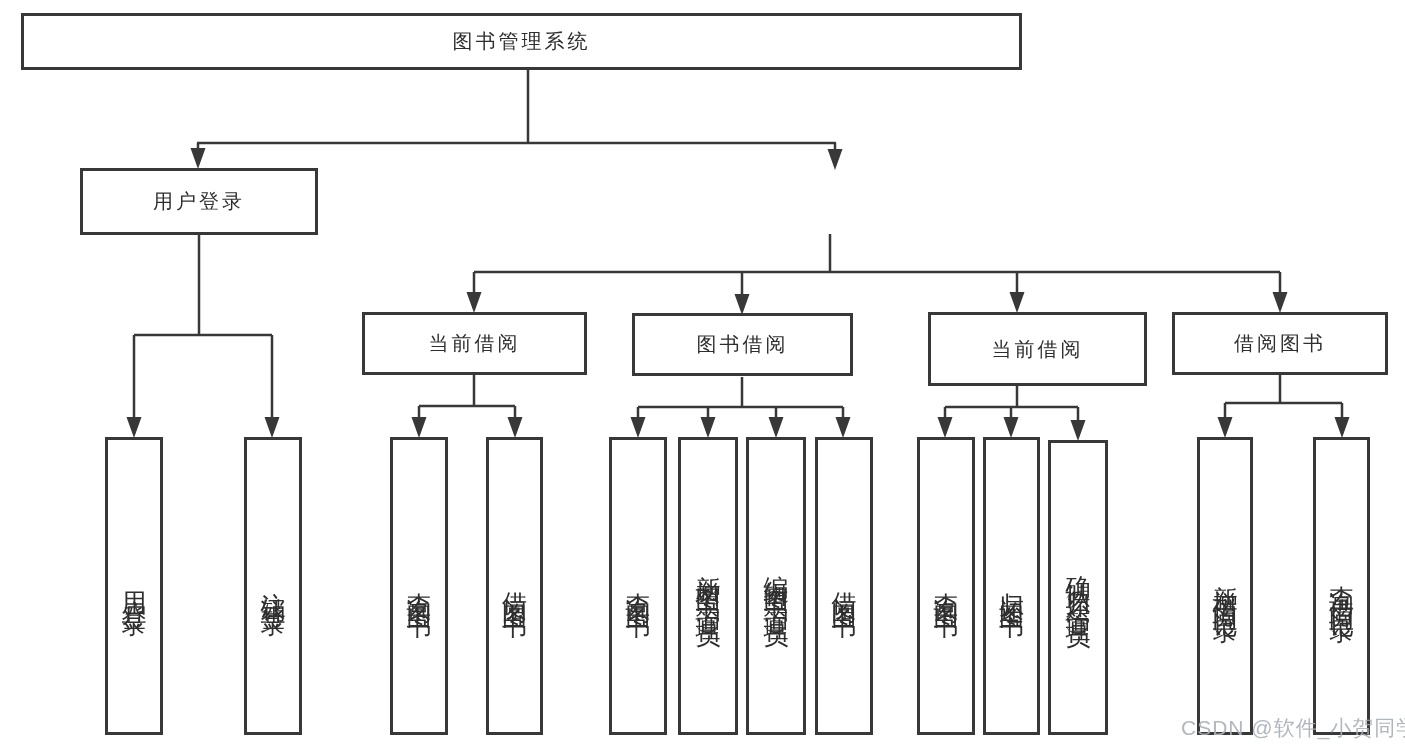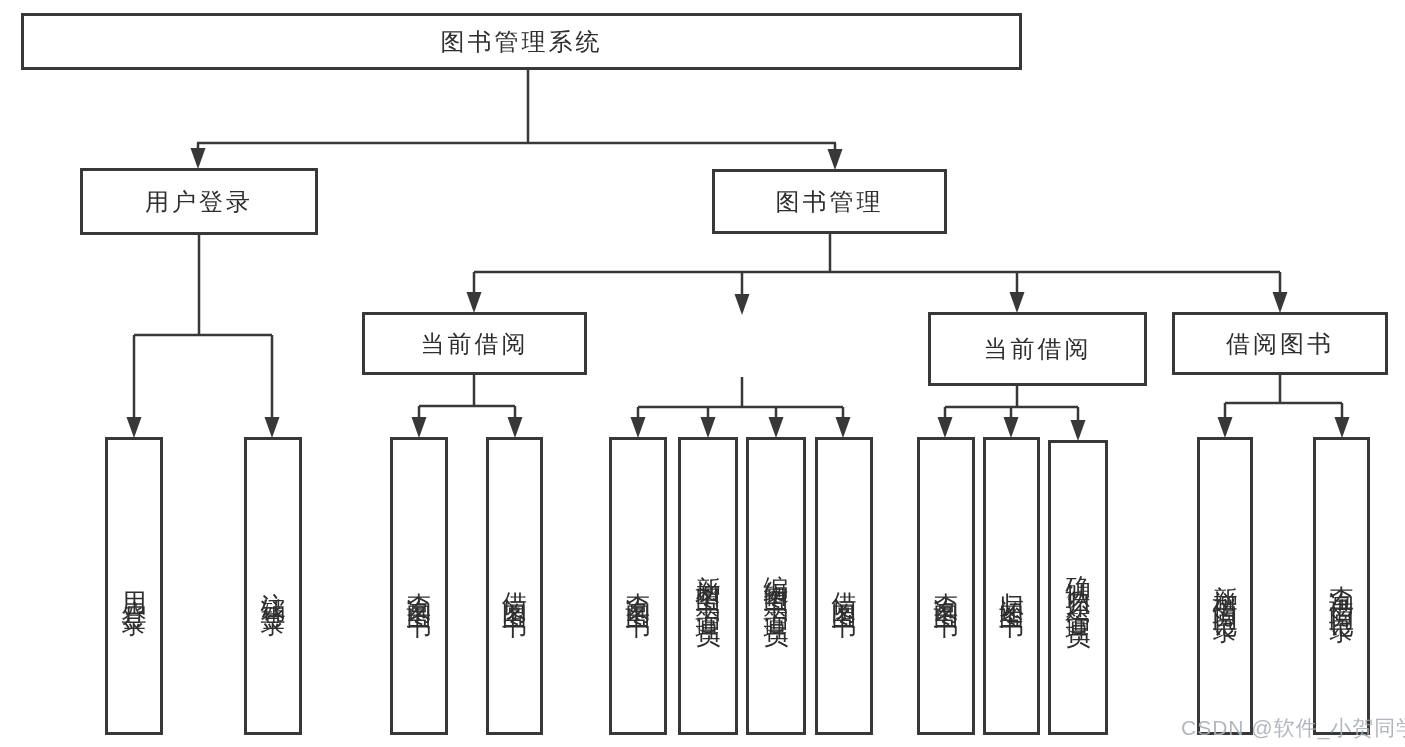--- a/index.html
+++ b/index.html
@@ -14,21 +14,21 @@
   .connectors path{fill:none;stroke:#383838;stroke-width:2.5;}
   .connectors polygon{fill:#383838;stroke:none;}
   .node{
     position:absolute;z-index:2;
     background:#ffffff;
     border:3px solid #383838;
     box-sizing:border-box;
     display:flex;align-items:center;justify-content:center;
     color:#2e2e2e;
   }
-  .hbox{font-size:24px;letter-spacing:3px;white-space:nowrap;}
+  .hbox{font-size:20px;letter-spacing:3px;white-space:nowrap;}
   .vbox{
     writing-mode:vertical-rl;
     text-orientation:mixed;
     font-size:25px;letter-spacing:7px;
     line-height:1;
   }
   .watermark{
     position:absolute;z-index:3;
     left:1181px;top:714px;
     font-size:21px;letter-spacing:1px;
@@ -69,23 +69,23 @@
       <polygon points="1011,438 1003.5,417 1018.5,417"></polygon>
       <polygon points="1078,441 1070.5,420 1085.5,420"></polygon>
       <polygon points="1225,438 1217.5,417 1232.5,417"></polygon>
       <polygon points="1342,438 1334.5,417 1349.5,417"></polygon>
     </g>
   </svg>
 
   <div class="node hbox" style="left:21px;top:13px;width:1001px;height:57px">图书管理系统</div>
 
   <div class="node hbox" style="left:80px;top:168px;width:238px;height:67px">用户登录</div>
-  <div class="node hbox" style="left:712px;top:169px;width:235px;height:65px">图书管理</div>
 
   <div class="node hbox" style="left:362px;top:312px;width:225px;height:63px">当前借阅</div>
+  <div class="node hbox" style="left:632px;top:313px;width:221px;height:63px">图书借阅</div>
   <div class="node hbox" style="left:928px;top:312px;width:219px;height:74px">当前借阅</div>
   <div class="node hbox" style="left:1172px;top:312px;width:216px;height:63px">借阅图书</div>
 
   <div class="node vbox" style="left:105px;top:437px;width:58px;height:298px">用户登录</div>
   <div class="node vbox" style="left:244px;top:437px;width:58px;height:298px">注销登录</div>
 
   <div class="node vbox" style="left:390px;top:437px;width:58px;height:298px">查询图书</div>
   <div class="node vbox" style="left:486px;top:437px;width:57px;height:298px">借阅图书</div>
 
   <div class="node vbox" style="left:609px;top:437px;width:58px;height:298px">查询图书</div>

